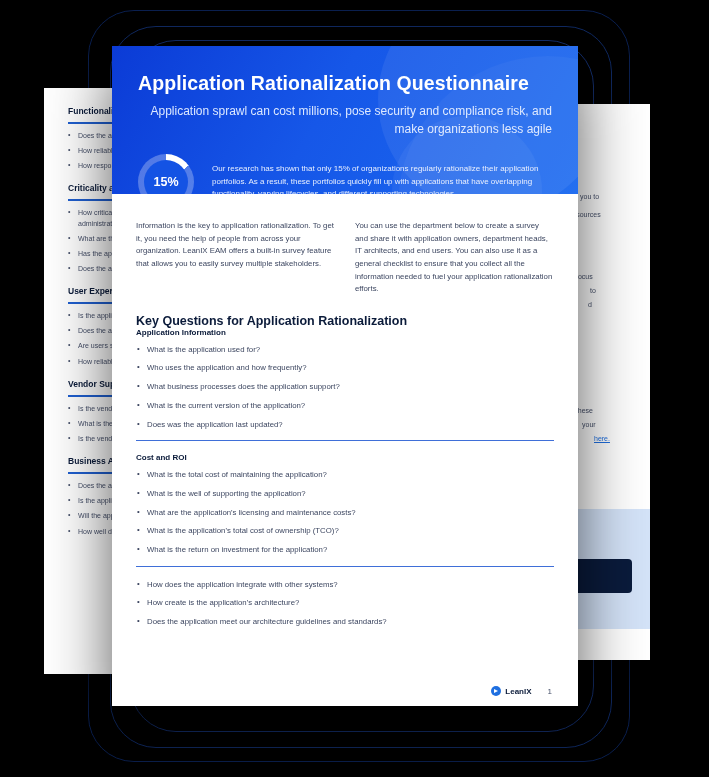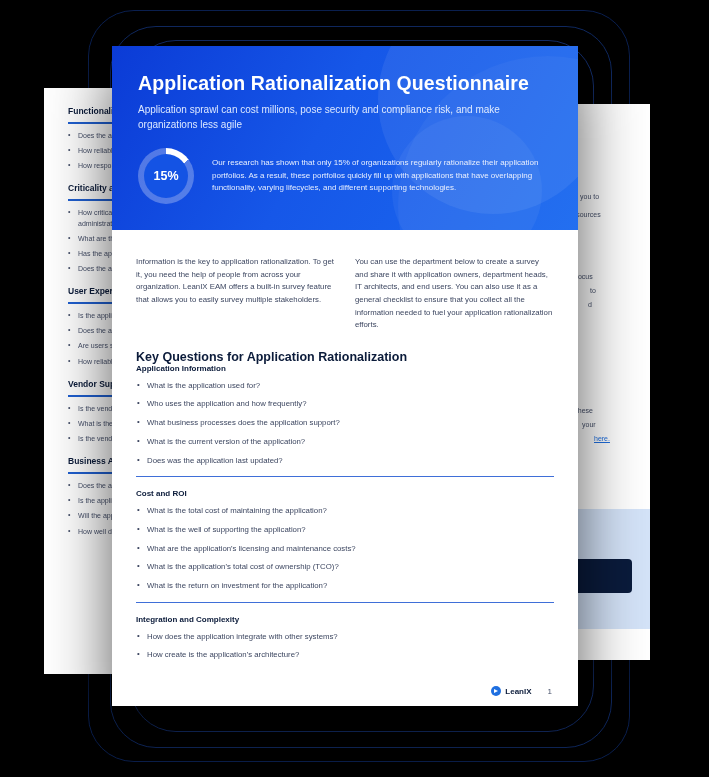--- a/index.html
+++ b/index.html
@@ -32,27 +32,27 @@
   .rp-txt{position:absolute;font-size:7px;color:#46506a;line-height:1.5;}
   .rp-link{color:#1f6fe0;text-decoration:underline;}
   .rp-btn{position:absolute;left:52px;top:455px;width:110px;height:34px;background:#0a1b3c;border-radius:4px;}
   .rp-card{position:absolute;left:28px;top:405px;width:160px;height:120px;background:#cfe0f7;border-radius:4px;opacity:.9;}
 
   
   .front-page{
     position:absolute;left:112px;top:46px;width:466px;height:660px;background:#ffffff;
     box-shadow:0 24px 60px rgba(0,0,0,.65);overflow:hidden;
   }
-  .hero{position:relative;height:184px;background:linear-gradient(120deg,#0b3bd6 0%,#1657e8 45%,#1b6af0 100%);overflow:hidden;}
+  .hero{position:relative;height:148px;background:linear-gradient(120deg,#0b3bd6 0%,#1657e8 45%,#1b6af0 100%);overflow:hidden;}
   .hero .blob{position:absolute;border-radius:50%;background:rgba(255,255,255,.07);}
   .hero .b1{width:230px;height:230px;right:-30px;top:-62px;}
   .hero .b2{width:150px;height:150px;right:36px;top:70px;background:rgba(255,255,255,.05);}
   .hero .b3{width:300px;height:300px;right:-120px;top:10px;background:rgba(255,255,255,.04);}
   .hero h1{margin:0;padding:26px 26px 0 26px;color:#fff;font-size:19.5px;font-weight:bold;letter-spacing:.1px;}
-  .hero .sub{margin:7px 26px 0 26px;color:#dce8ff;font-size:10px;line-height:1.5;text-align:left;}
+  .hero .sub{margin:7px 26px 0 26px;color:#dce8ff;font-size:12px;line-height:1.5;text-align:right;}
   .hero .row{display:flex;align-items:center;margin:16px 26px 0 26px;gap:18px;}
   .donut{position:relative;width:56px;height:56px;flex:0 0 56px;border-radius:50%;
     background:conic-gradient(#ffffff 0 15%, rgba(255,255,255,.28) 15% 100%);}
   .donut:after{content:"";position:absolute;inset:6px;border-radius:50%;background:#1453e4;}
   .donut span{position:absolute;inset:0;display:flex;align-items:center;justify-content:center;color:#fff;font-size:12.5px;font-weight:bold;z-index:2;}
   .hero .research{color:#e6eeff;font-size:8px;line-height:1.62;}
 
   .body{padding:26px 24px 0 24px;}
   .two-col{display:flex;gap:20px;}
   .two-col p{margin:0;font-size:7.8px;line-height:1.62;color:#3c4660;flex:1;}
@@ -167,23 +167,23 @@
           <div class="q">What is the current version of the application?</div>
           <div class="q">Does was the application last updated?</div>
           <div class="divider"></div>
           <div class="sec-h">Cost and ROI</div>
           <div class="q">What is the total cost of maintaining the application?</div>
           <div class="q">What is the well of supporting the application?</div>
           <div class="q">What are the application's licensing and maintenance costs?</div>
           <div class="q">What is the application's total cost of ownership (TCO)?</div>
           <div class="q">What is the return on investment for the application?</div>
           <div class="divider"></div>
-          <div class="sec-h">Integration and Complexity</div>
           <div class="q">How does the application integrate with other systems?</div>
           <div class="q">How create is the application's architecture?</div>
+          <div class="q">Does the application meet our architecture guidelines and standards?</div>
         </div>
     </div>
 
     <div class="footer">
       <div class="logo">
         <span class="dot"></span>
         <span class="name">LeanIX</span>
       </div>
       <div class="pageno">1</div>
     </div>

